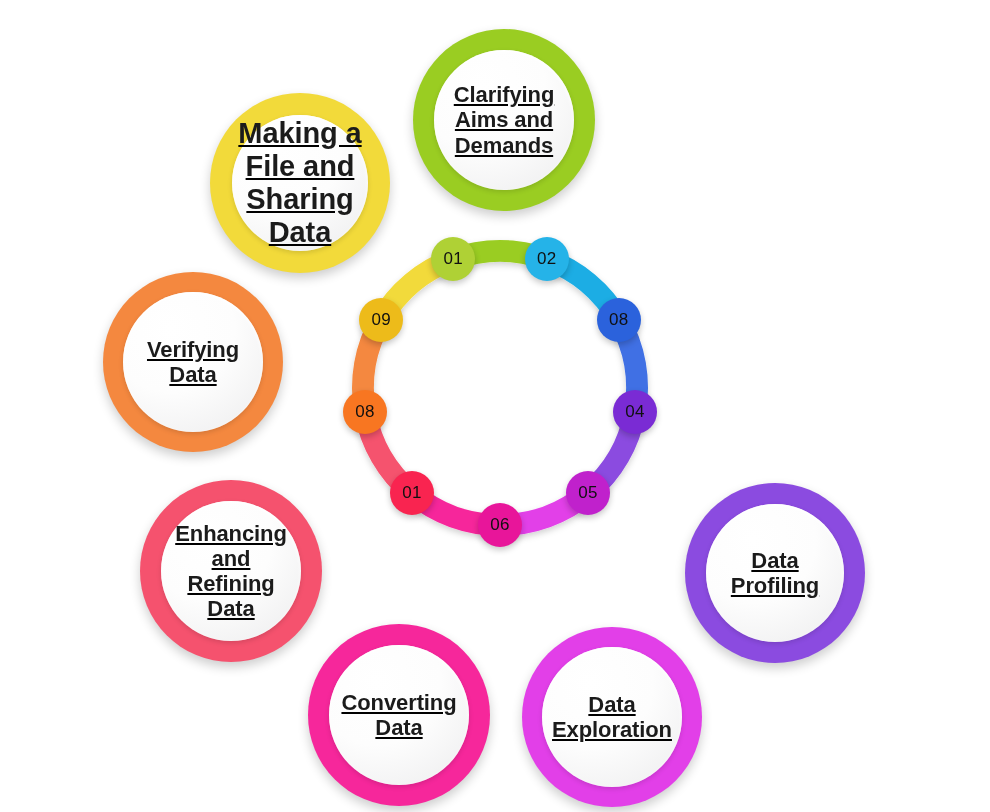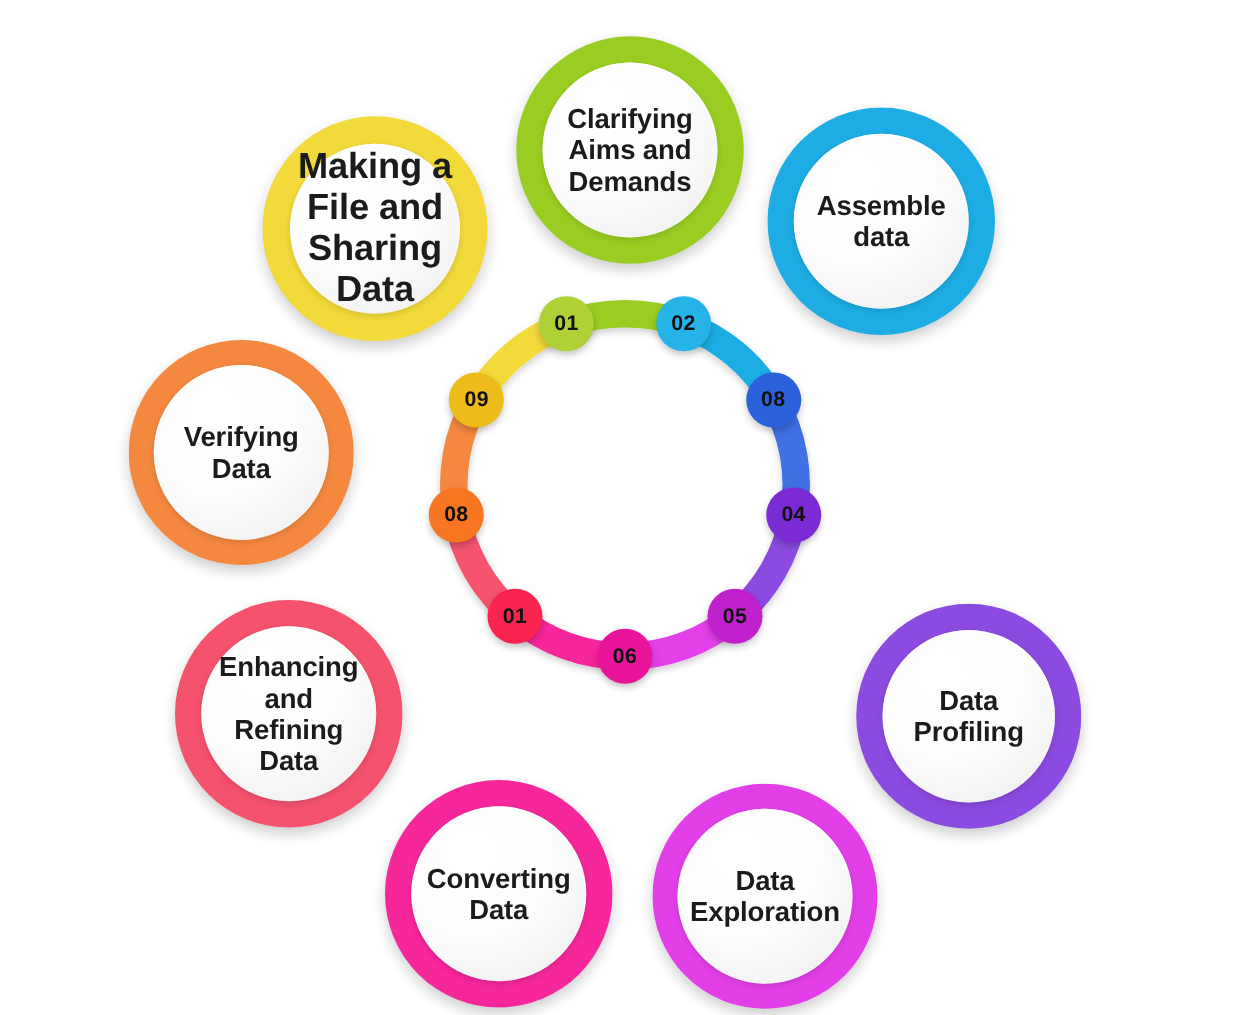--- a/index.html
+++ b/index.html
@@ -38,20 +38,21 @@
   .bubble-inner {
     position: absolute;
     border-radius: 50%;
     background: radial-gradient(circle at 34% 26%, #ffffff 0%, #fdfdfd 46%, #ececed 100%);
     display: flex;
     align-items: center;
     justify-content: center;
     text-align: center;
     box-shadow: inset 0 2px 4px rgba(255,255,255,0.9),
                 0 2px 5px rgba(0,0,0,0.13);
+    text-decoration: underline;
   }
   .bubble-label {
     color: #1b1b1b;
     font-weight: bold;
     line-height: 1.14;
     letter-spacing: -0.1px;
     padding: 0 6px;
     white-space: pre-line;
   }
 
@@ -97,45 +98,39 @@
   
   .badge {
     position: absolute;
     width: 44px;
     height: 44px;
     border-radius: 50%;
     display: flex;
     align-items: center;
     justify-content: center;
     font-size: 17px;
-    font-weight: bold;
+    font-weight: normal;
     color: #101010;
     letter-spacing: 0.3px;
     box-shadow: 0 3px 6px rgba(0,0,0,0.22);
   }
 </style>
 </head>
 <body>
 
 <div id="infographic">
 
   <div class="bubble" id="bubble-1" style="left: 413px; top: 29px; width: 182px; height: 182px; background: radial-gradient(circle at 32% 22%, rgb(154, 205, 34) 0%, rgb(154, 205, 34) 70%, rgb(154, 205, 34) 100%) rgb(154, 205, 34);">
     <div class="bubble-inner" style="left: 21px; top: 21px; width: 140px; height: 140px;">
       <span class="bubble-label" style="font-size: 22px;">Clarifying
 Aims and
 Demands</span>
     </div>
   </div>
 
-  <div class="bubble" id="bubble-2" style="left: 614px; top: 86px; width: 182px; height: 182px; background: radial-gradient(circle at 32% 22%, rgb(29, 173, 228) 0%, rgb(29, 173, 228) 70%, rgb(29, 173, 228) 100%) rgb(29, 173, 228);">
-    <div class="bubble-inner" style="left: 21px; top: 21px; width: 140px; height: 140px;">
-      <span class="bubble-label" style="font-size: 22px;">Assemble
-data</span>
-    </div>
-  </div>
 
 
   <div class="bubble" id="bubble-4" style="left: 685px; top: 483px; width: 180px; height: 180px; background: radial-gradient(circle at 32% 22%, rgb(139, 75, 224) 0%, rgb(139, 75, 224) 70%, rgb(139, 75, 224) 100%) rgb(139, 75, 224);">
     <div class="bubble-inner" style="left: 21px; top: 21px; width: 138px; height: 138px;">
       <span class="bubble-label" style="font-size: 22px;">Data
 Profiling</span>
     </div>
   </div>
 
   <div class="bubble" id="bubble-5" style="left: 522px; top: 627px; width: 180px; height: 180px; background: radial-gradient(circle at 32% 22%, rgb(226, 63, 232) 0%, rgb(226, 63, 232) 70%, rgb(226, 63, 232) 100%) rgb(226, 63, 232);">

